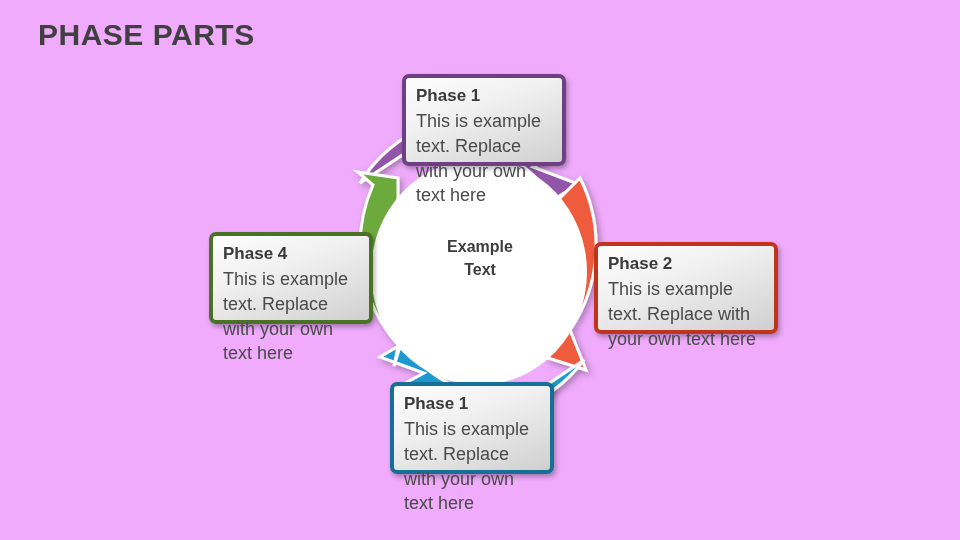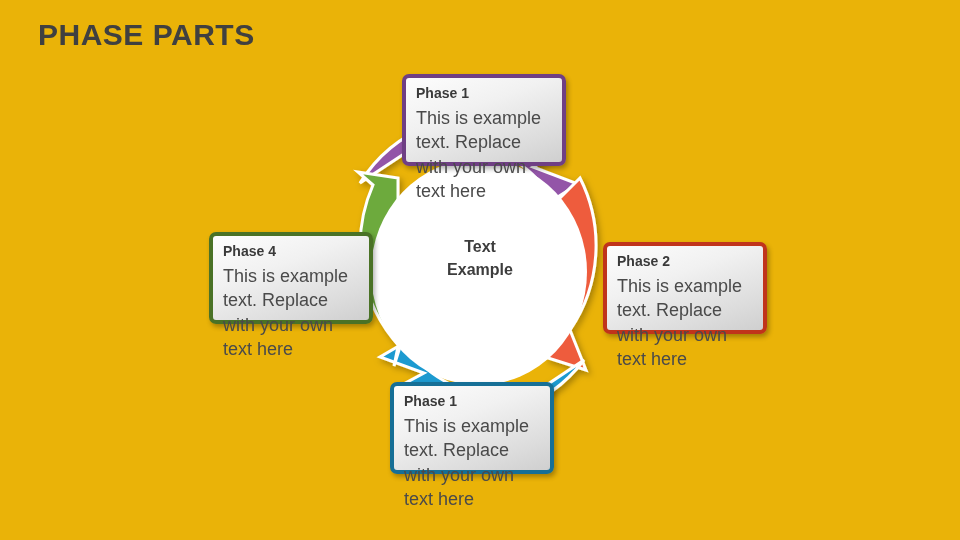--- a/index.html
+++ b/index.html
@@ -13,21 +13,21 @@
     font-family: "Liberation Sans", sans-serif;
     overflow: hidden;
     position: relative;
   }
 
   #slide {
     position: absolute;
     left: 0; top: 0;
     width: 960px;
     height: 540px;
-    background: #eab308;
+    background: #f0abfc;
   }
 
   
   #slide-title {
     position: absolute;
     left: 38px;
     top: 18px;
     font-size: 30px;
     font-weight: bold;
     letter-spacing: 0.5px;
@@ -72,36 +72,36 @@
     position: absolute;
     box-sizing: border-box;
     border-style: solid;
     border-width: 4px;
     border-radius: 7px;
     background: linear-gradient(160deg, #fdfdfd 0%, #f1f1f1 38%, #dcdcdc 78%, #cfcfcf 100%);
     box-shadow: 2px 3px 5px rgba(0,0,0,0.30);
     padding: 7px 9px 8px 10px;
   }
   .callout-title {
-    font-size: 14px;
+    font-size: 17px;
     font-weight: bold;
     color: #3a3a3a;
     line-height: 1.25;
     margin-bottom: 3px;
     font-family: "Liberation Sans", sans-serif;
   }
   .callout-body {
     font-size: 18px;
     color: #4a4a4a;
     line-height: 1.37;
     font-family: "Liberation Sans", sans-serif;
   }
 
   #callout-phase-1 { left: 402px; top: 74px;  width: 164px; height: 92px; border-color: #6F3F84; }
-  #callout-phase-2 { left: 594px; top: 242px; width: 164px; height: 92px; border-color: #C0341B; margin-left: 9px; }
+  #callout-phase-2 { left: 594px; top: 242px; width: 184px; height: 92px; border-color: #C0341B; }
   #callout-phase-3 { left: 390px; top: 382px; width: 164px; height: 92px; border-color: #166F96; }
   #callout-phase-4 { left: 209px; top: 232px; width: 164px; height: 92px; border-color: #4A7226; }
 </style>
 </head>
 <body>
 
 <div id="slide">
 
   <div id="slide-title">PHASE PARTS</div>
 
@@ -153,22 +153,22 @@
                  L 398 204
                  A 120 120 0 0 0 403 322
                  L 394 366
                  Z"></path>
       </g>
 
       <ellipse cx="479" cy="272" rx="108" ry="113" fill="#ffffff"></ellipse>
     </svg>
 
     <div id="center-label">
+      <div>Example</div>
       <div>Text</div>
-      <div>Example</div>
     </div>
 
     <div class="callout" id="callout-phase-1">
       <div class="callout-title">Phase 1</div>
       <div class="callout-body">This is example text. Replace with your own text here</div>
     </div>
 
     <div class="callout" id="callout-phase-2">
       <div class="callout-title">Phase 2</div>
       <div class="callout-body">This is example text. Replace with your own text here</div>

